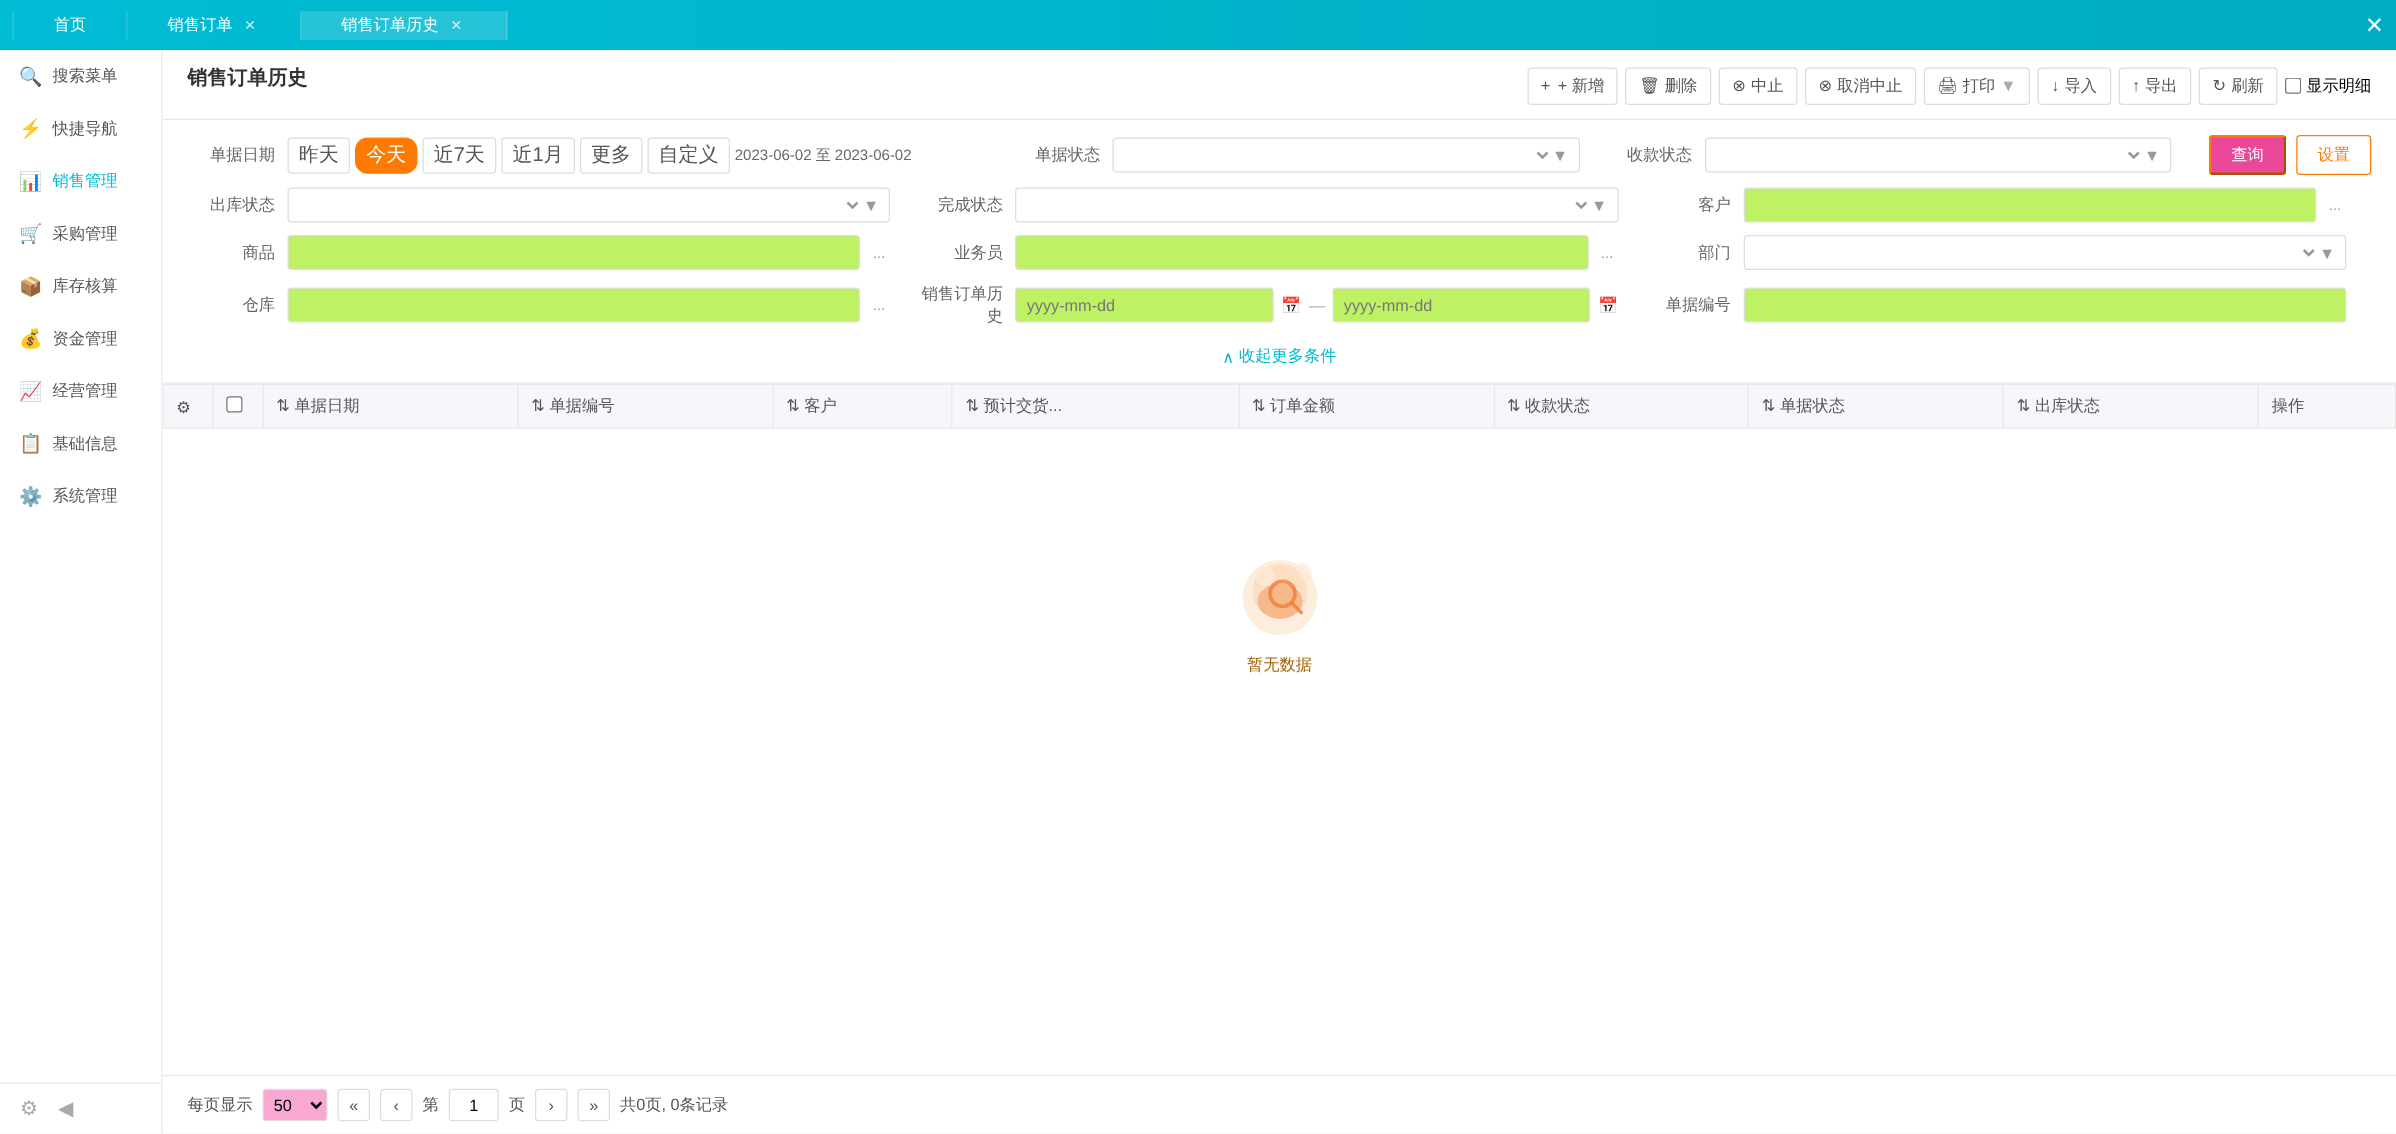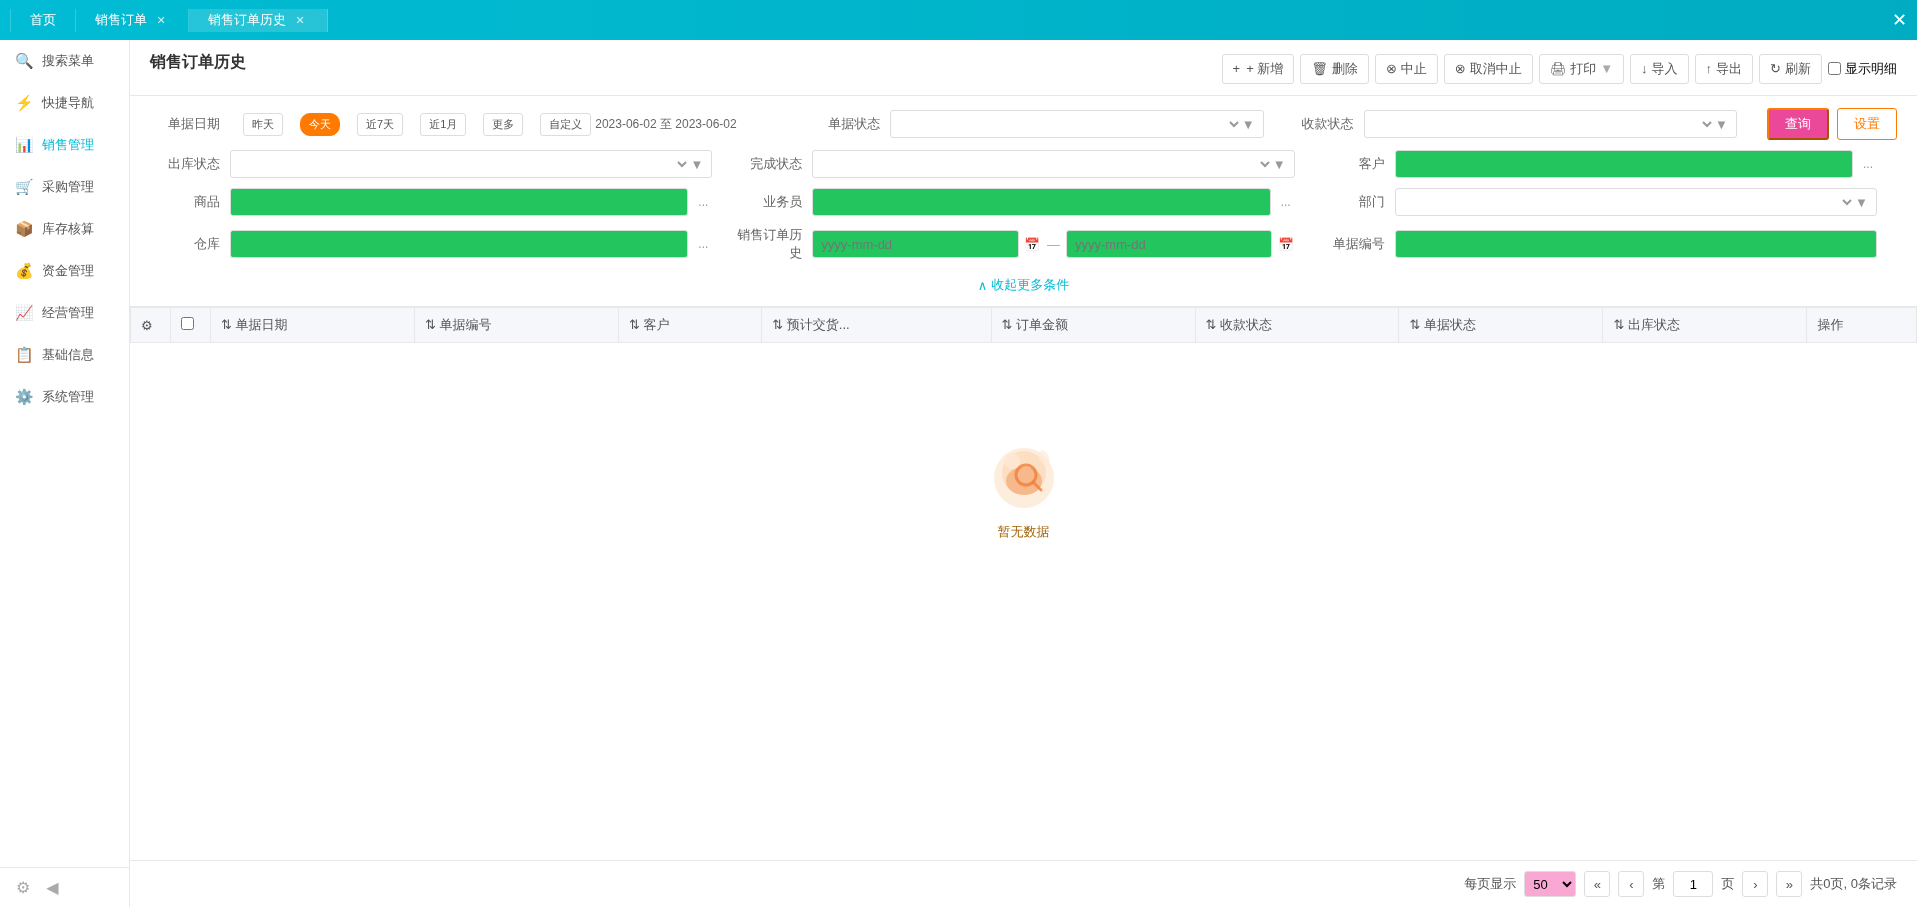--- a/index.html
+++ b/index.html
@@ -12,21 +12,21 @@
       display: flex;
       align-items: center;
       padding: 0 10px;
       gap: 0;
       flex-shrink: 0;
     }
     .tab-item {
       height: 23px;
       display: flex;
       align-items: center;
-      padding: 0 19px;
+      padding: 0 32px;
       color: #fff;
       cursor: pointer;
       font-size: 13px;
       gap: 6px;
       border-right: 1px solid rgba(255,255,255,0.2);
     }
     .tab-item:first-child { border-left: 1px solid rgba(255,255,255,0.2); }
     .tab-item.active { background: rgba(255,255,255,0.15); }
     .tab-close {
       width: 16px; height: 16px;
@@ -163,23 +163,22 @@
       align-items: center;
       gap: 6px;
       margin-right: 20px;
     }
     .date-btn {
       padding: 3px 8px;
       border: 1px solid #ddd;
       background: #fff;
       border-radius: 3px;
       cursor: pointer;
-      font-size: 11px;
+      font-size: 16px;
       color: #555;
-      margin-left: 13px;
     }
     .date-btn.active {
       background: #ff7a00;
       border-color: #ff7a00;
       color: #fff;
       border-radius: 10px;
     }
     .date-range {
       font-size: 12px;
       color: #666;
@@ -199,21 +198,21 @@
     }
     .select-control select {
       border: none; outline: none; background: transparent; width: 100%; color: #999; cursor: pointer;
     }
     .input-control {
       flex: 1;
       height: 28px;
       border: 1px solid #ddd;
       border-radius: 3px;
       padding: 0 8px;
-      background: #22c55e;
+      background: #bef264;
       outline: none;
       color: #333;
     }
     .more-btn {
       color: #999;
       cursor: pointer;
       font-size: 12px;
       padding: 0 4px;
     }
     .collapse-row {
@@ -266,21 +265,20 @@
       align-items: center;
       justify-content: center;
       padding: 80px 0;
       color: #a16207;
     }
 
     
     .pagination {
       display: flex;
       align-items: center;
-      justify-content: flex-end;
       padding: 10px 20px;
       background: #fff;
       border-top: 1px solid #e8e8e8;
       gap: 8px;
       font-size: 13px;
       color: #555;
       flex-shrink: 0;
     }
     .page-size-select {
       height: 26px;

